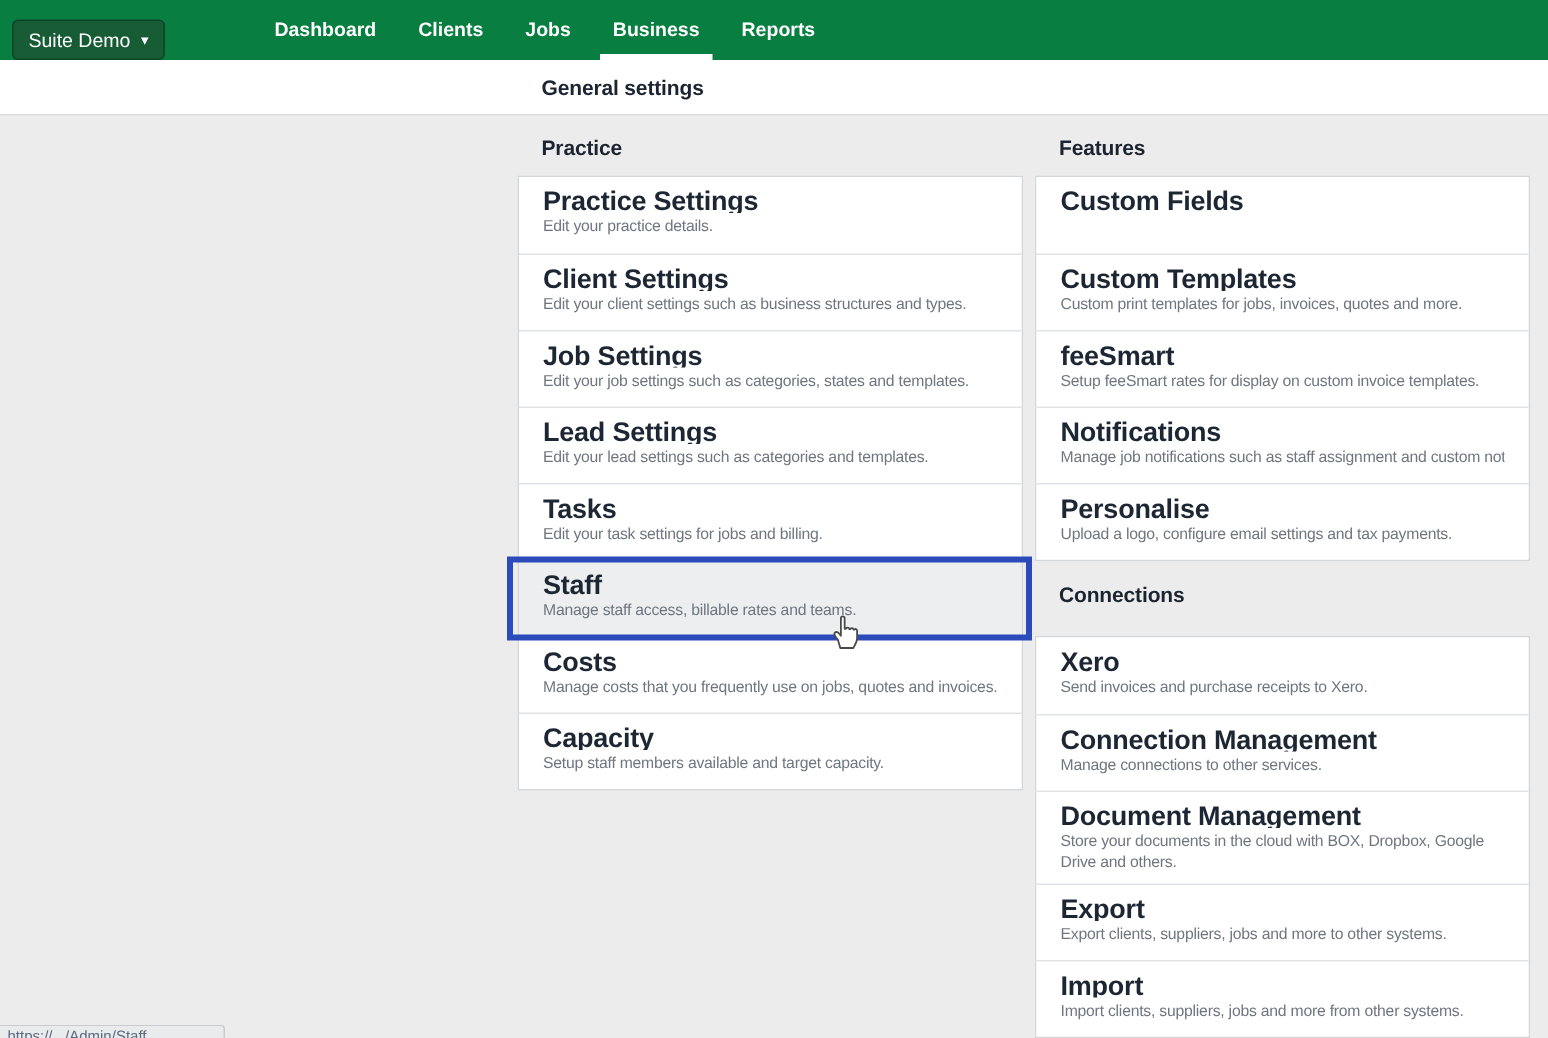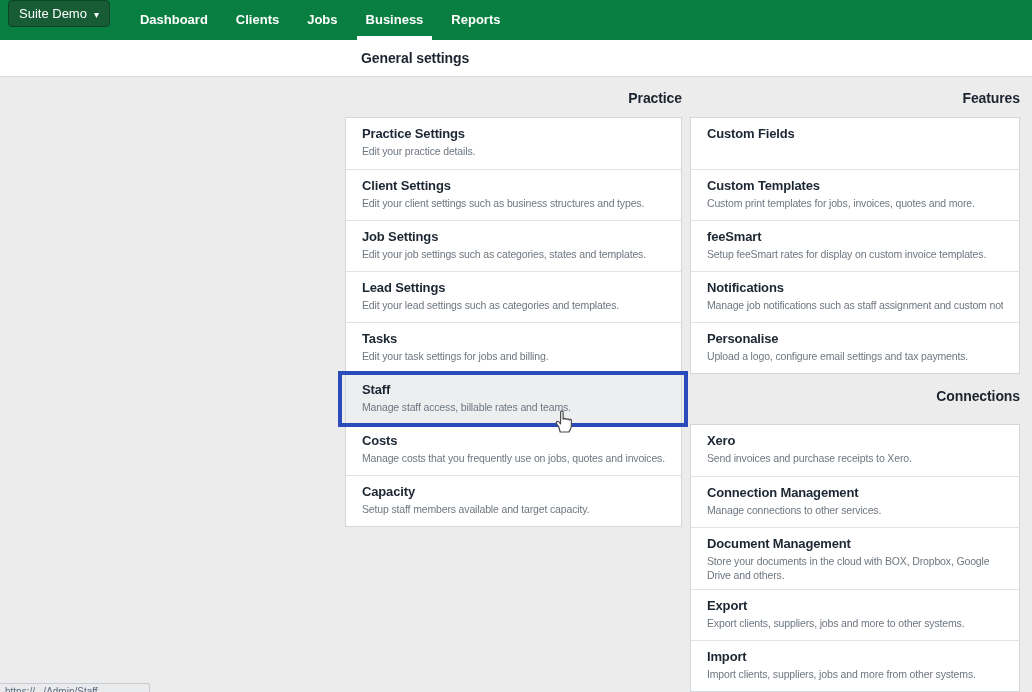--- a/index.html
+++ b/index.html
@@ -9,21 +9,21 @@
     background:#888;
   }
   .screen {
     position:relative; width:1032px; height:692px;
     background:#ECECED; overflow:hidden;
   }
 
   
   .topbar {
     position:absolute; left:0; top:0; width:1032px; height:40px;
-    background:#087E40; display:flex; align-items:flex-start;
+    background:#087E40; display:flex; align-items:flex-end;gap:43px;
   }
   .brand {
     margin:0 16px 0 8px; height:27px; padding:0 10px;
     background:#175C35; border:1px solid #0C4526; border-radius:4px;
     color:#fff; font-size:13px; font-family:inherit;
     display:inline-flex; align-items:center; gap:7px; cursor:pointer;
   }
   .brand .caret { font-size:10px; line-height:1; transform:translateY(1px); }
   .nav-items { display:flex; height:40px; }
   .nav-item {
@@ -43,30 +43,30 @@
     position:absolute; left:361px; top:50%; transform:translateY(-50%);
     margin:0; font-size:14px; font-weight:bold; color:#1B2430; letter-spacing:-0.1px;
   }
 
   
   .col { position:absolute; top:88px; }
   .col-left  { left:345px; width:337px; }
   .col-right { left:690px; width:330px; }
   .section-h {
     margin:0 0 9px; padding-left:16px; height:20px; line-height:20px;
-    font-size:14px; font-weight:bold; color:#1B2430; letter-spacing:-0.1px;text-align:right;
+    font-size:14px; font-weight:bold; color:#1B2430; letter-spacing:-0.1px;
   }
   .section-h.gap { margin-top:12px; margin-bottom:18px; }
   .panel { background:#fff; border:1px solid #D4D7DA; }
 
   .item { position:relative; height:51px; padding:8px 16px 0; background:#fff; cursor:pointer; }
   .item + .item { border-top:1px solid #E0E3E6; }
   .item.tall { height:62px; }
   .item .t {
-    font-size:13px; font-weight:bold; color:#1C2733; letter-spacing:-0.15px;
+    font-size:18px; font-weight:bold; color:#1C2733; letter-spacing:-0.15px;
     line-height:16px; margin-bottom:2px; white-space:nowrap; overflow:hidden;
   }
   .item .d {
     font-size:10.5px; color:#6E7780; letter-spacing:-0.15px;
     line-height:14px; white-space:nowrap; overflow:hidden;
   }
   .item.wrap .d { white-space:normal; line-height:14px; }
   .item.selected { background:#ECEEF0; }
   .item.selected::after {
     content:""; position:absolute; left:-8px; right:-7px; top:-3px; bottom:-3px;

